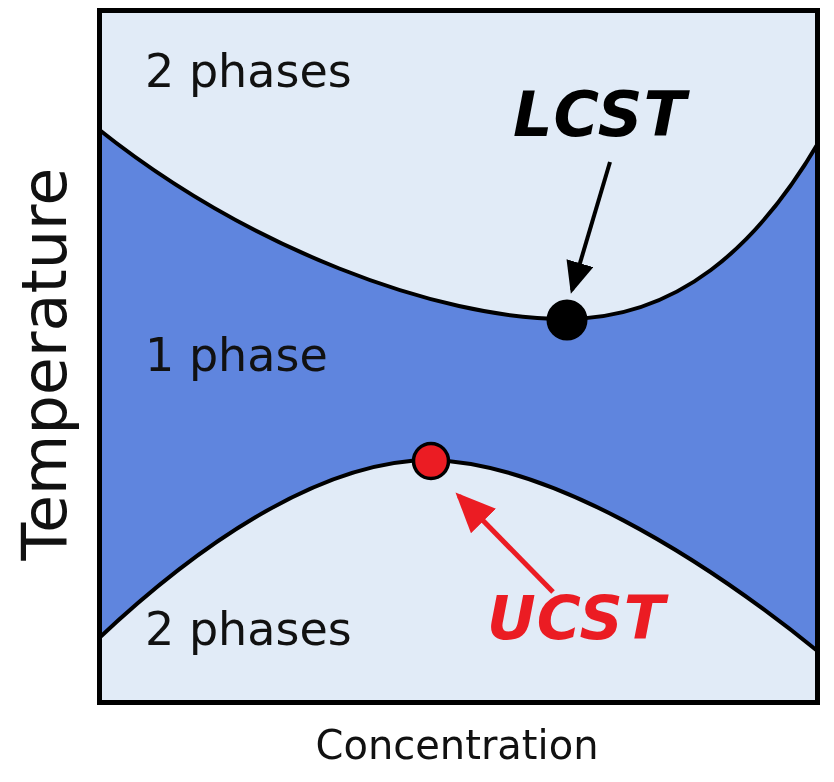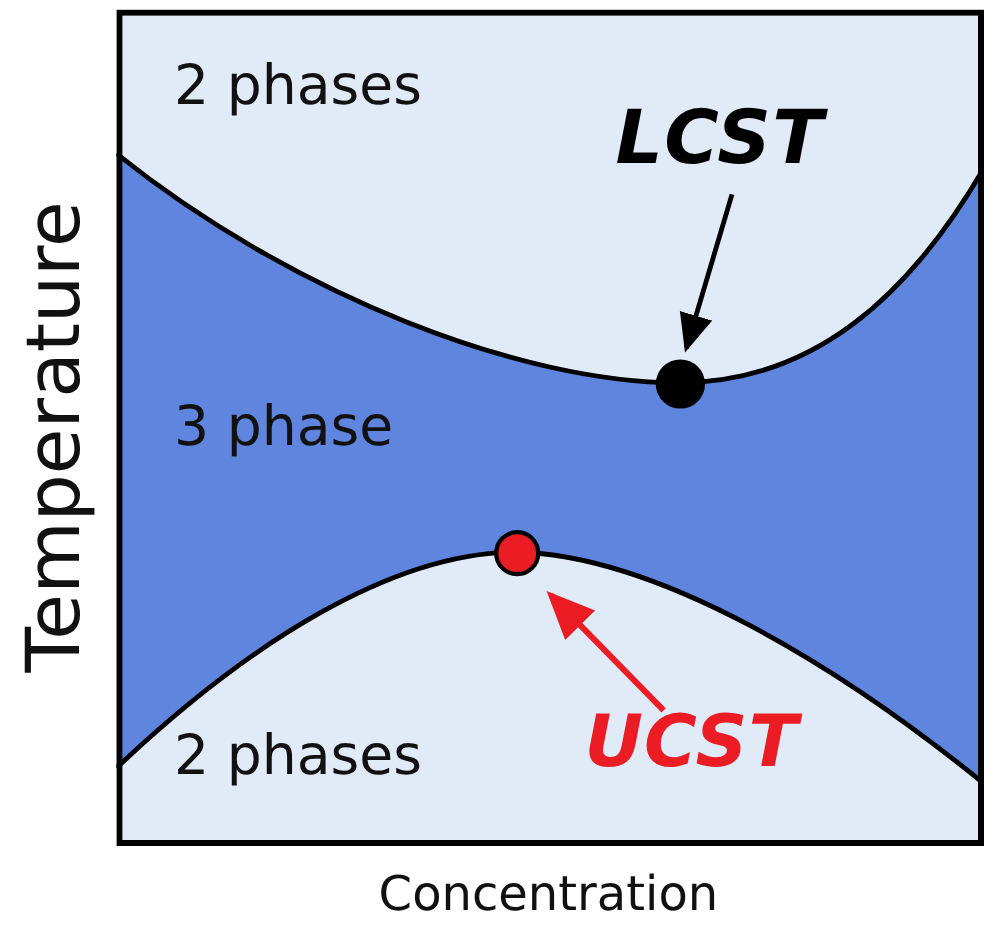--- a/index.html
+++ b/index.html
@@ -119,21 +119,21 @@
       <path class="arrow-red" d="M 456,584 L 362,488" marker-end="url(#ah-red)"></path>
 
       <circle class="dot-lcst" cx="470" cy="312" r="19"></circle>
       <circle class="dot-ucst" cx="334" cy="453" r="17.5"></circle>
 
       <rect class="frame" x="2.5" y="2.5" width="718" height="692"></rect>
     </svg>
 
     <div class="region-label region-top">2 phases</div>
 
-    <div class="region-label region-mid">3 phase</div>
+    <div class="region-label region-mid">1 phase</div>
 
     <div class="region-label region-bottom">2 phases</div>
 
     <div class="callout callout-lcst">LCST</div>
 
     <div class="callout callout-ucst">UCST</div>
   </div>
 
   <div class="x-axis-label">Concentration</div>
 

